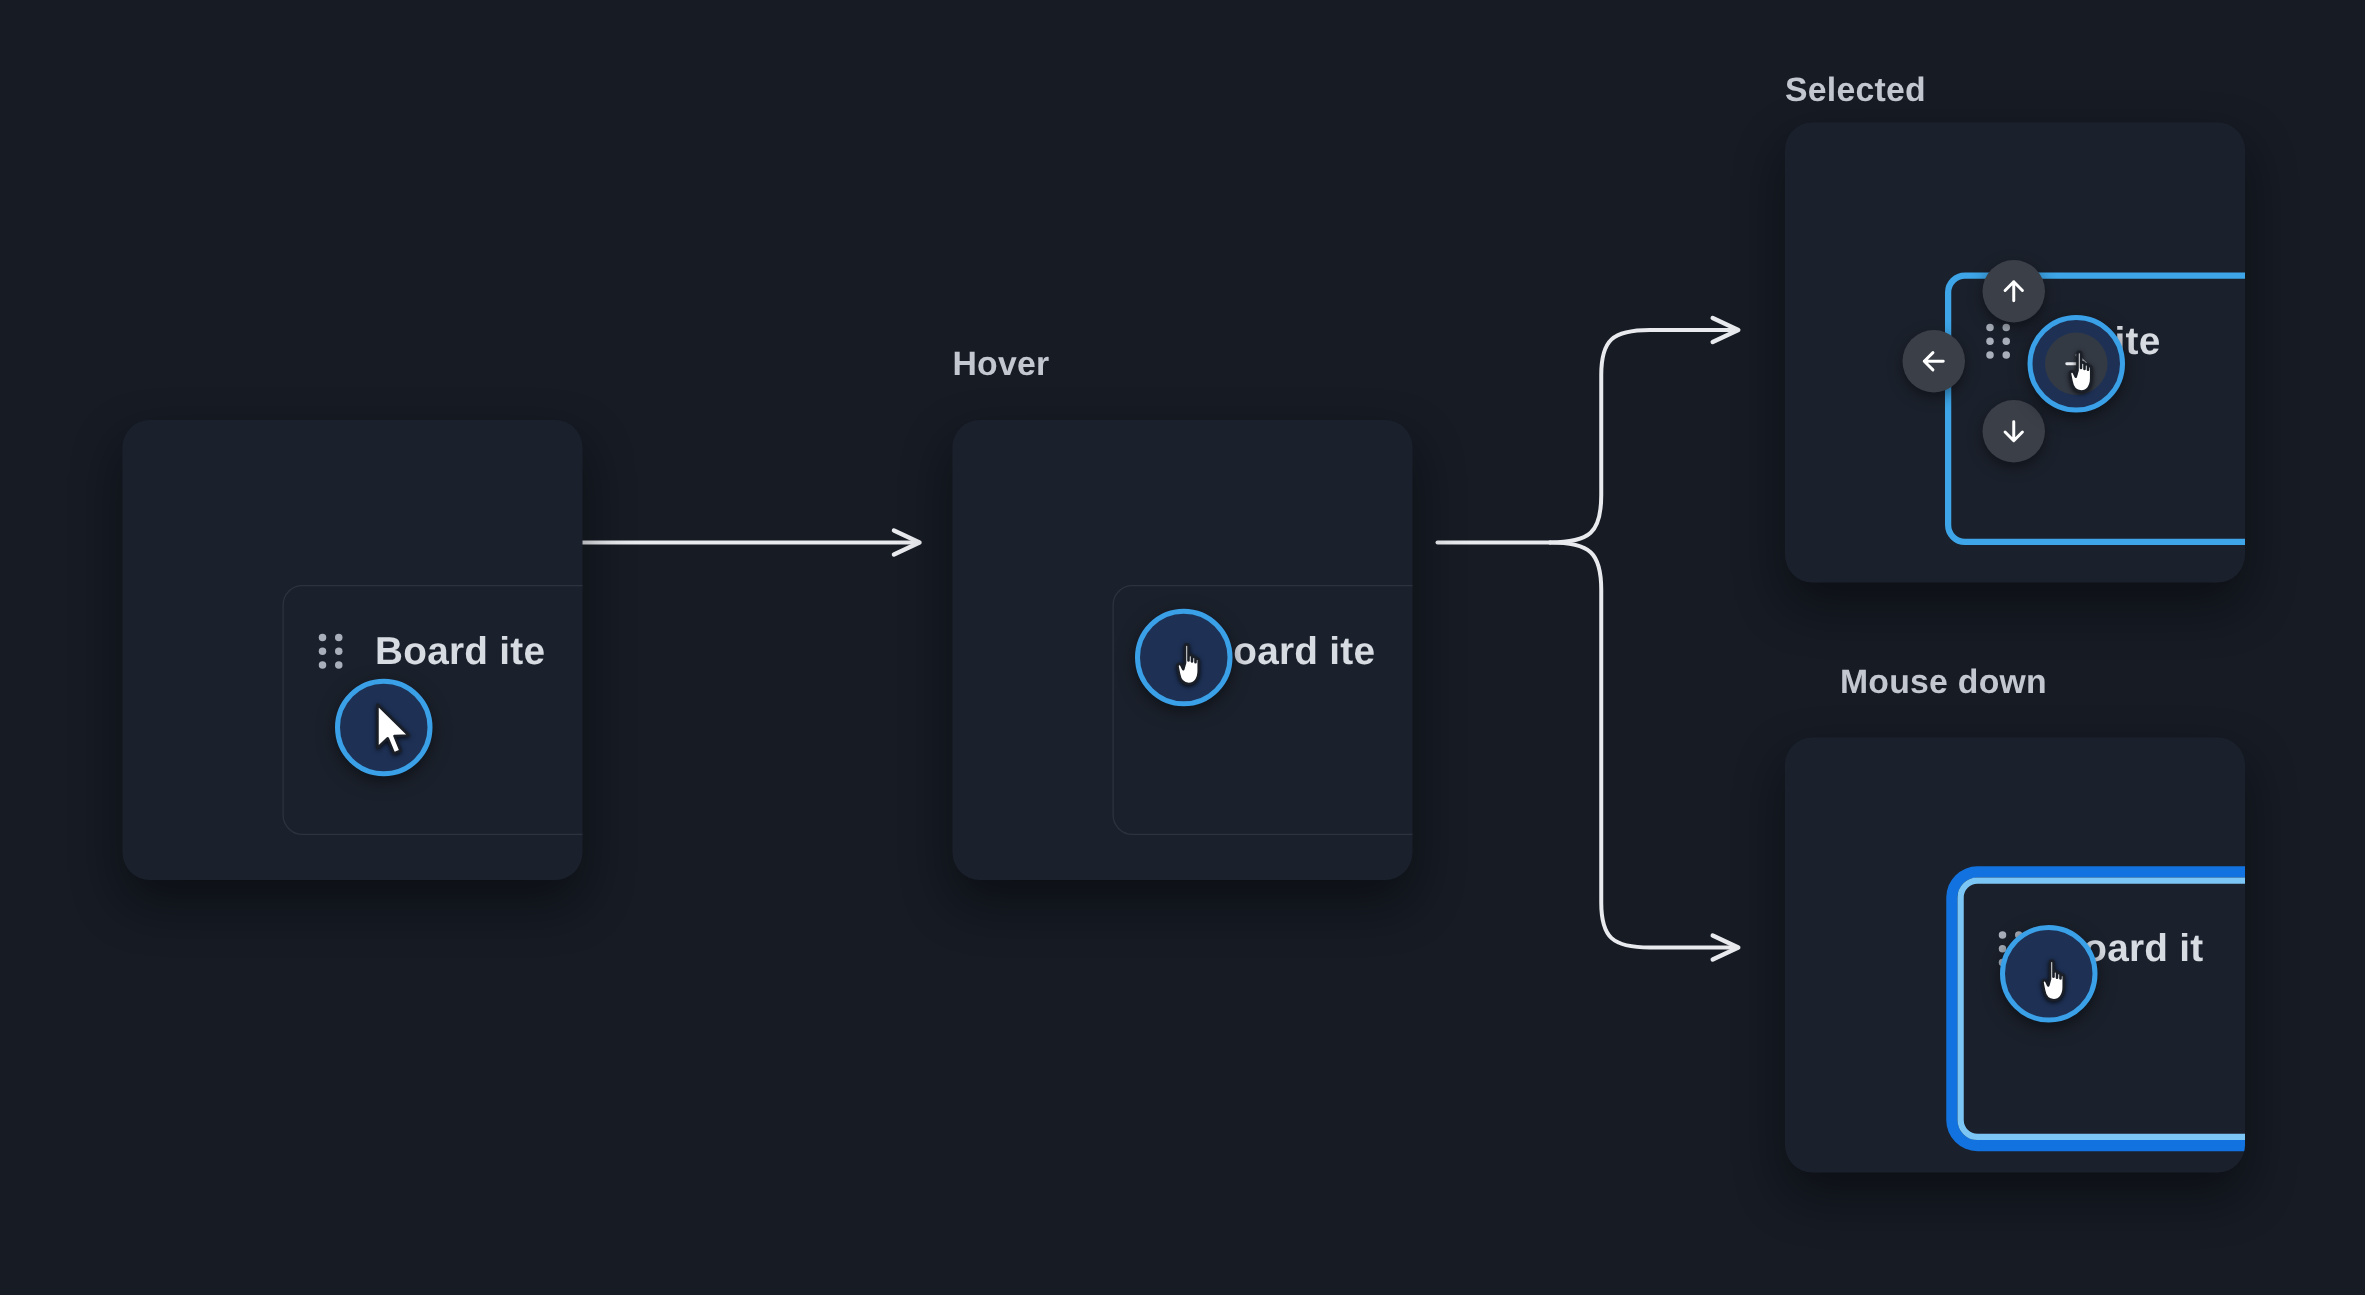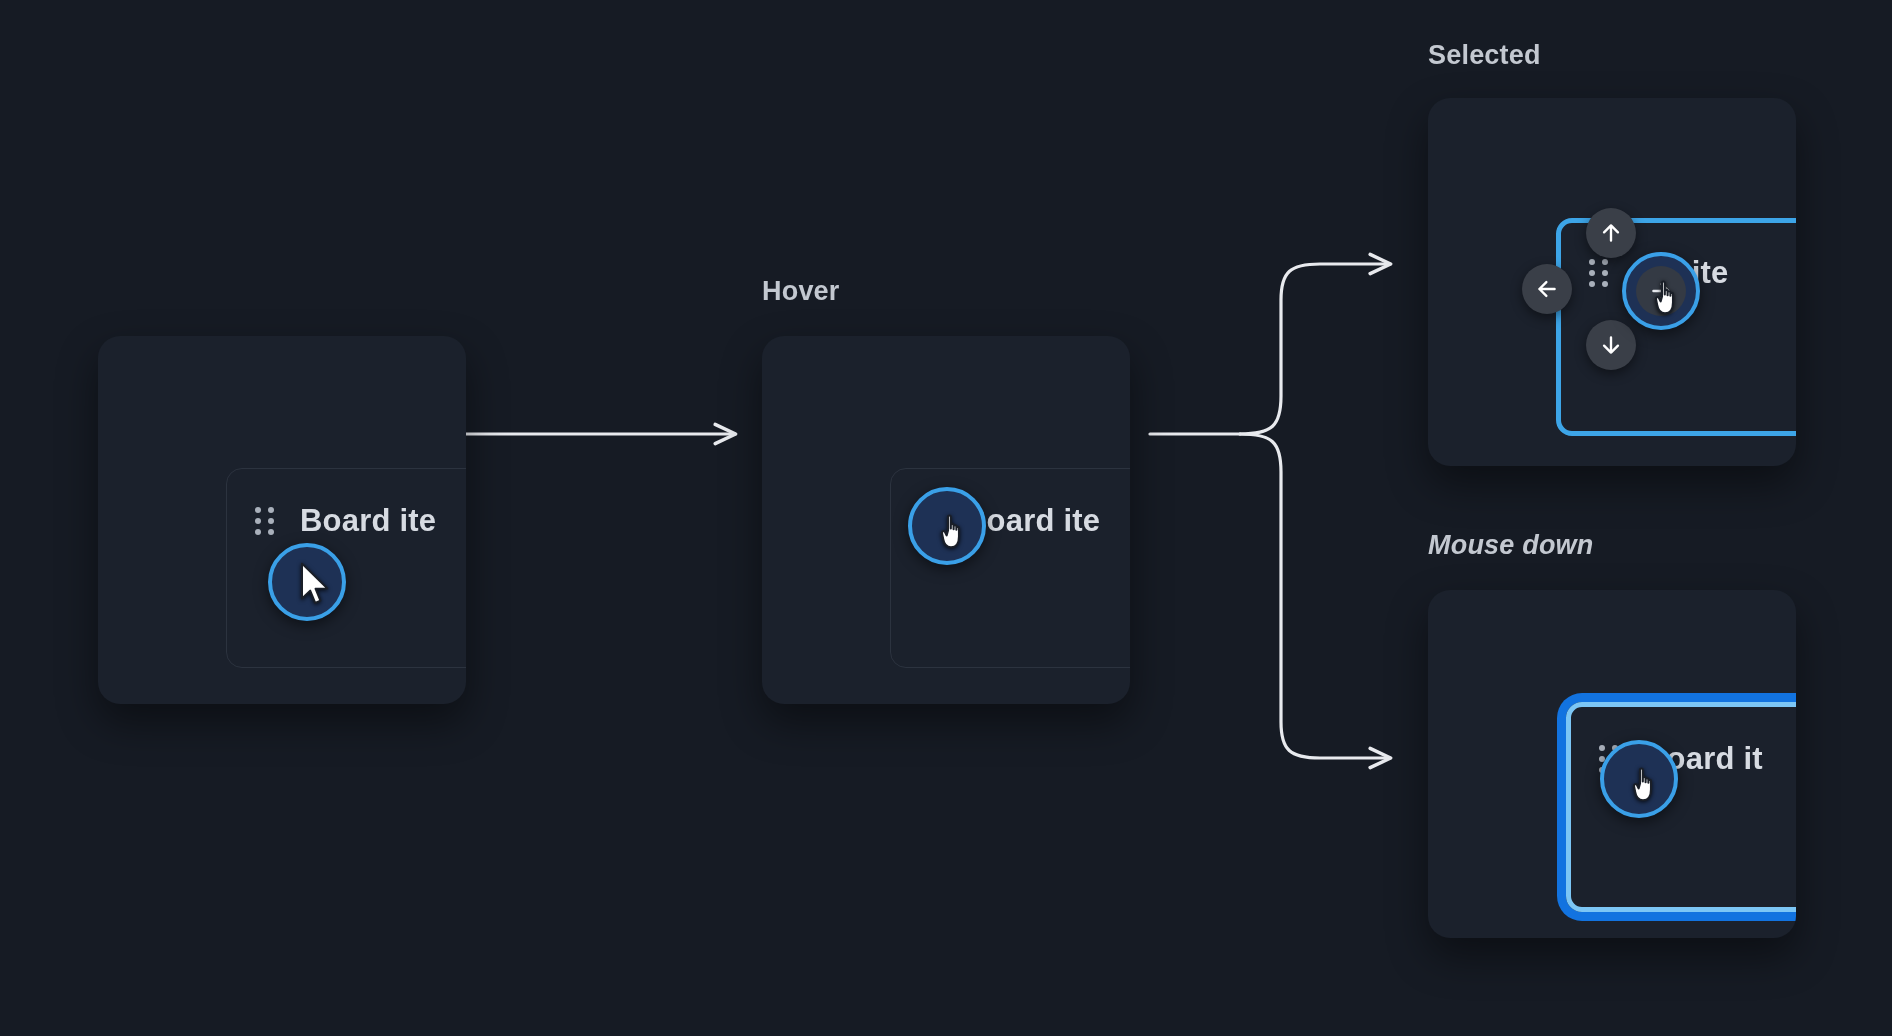--- a/index.html
+++ b/index.html
@@ -189,21 +189,21 @@
   <div class="cursor-puck" style="left:908px; top:487px;"></div>
   <svg class="cursor-glyph" style="left:938px; top:512px;" width="32" height="38" viewBox="0 0 16 19">
     <path d="M5.0,9.2 L5.0,2.4 C5.0,1.5 6.4,1.5 6.4,2.4 L6.4,8.2
              L6.4,6.6 C6.4,5.7 7.8,5.7 7.8,6.6 L7.8,8.6
              L7.8,7.3 C7.8,6.4 9.2,6.4 9.2,7.3 L9.2,8.9
              L9.2,8.0 C9.2,7.2 10.5,7.2 10.5,8.0 L10.5,12.2
              C10.5,15.6 8.9,17.6 6.5,17.6 C4.3,17.6 3.0,16.0 2.6,13.6
              L2.0,10.6 C1.8,9.6 3.1,9.1 3.5,10.0 L4.3,11.7 Z" fill="#ffffff" stroke="#1a1f28" stroke-width="1.05" stroke-linejoin="round"></path>
   </svg>
 
-  <div class="state-label" style="left:1428px; top:40px;">Selected</div>
+  <div class="state-label" style="left:1428px; top:57px;">Selected</div>
 
   <div class="panel" style="left:1428px; top:98px; width:368px; height:368px;">
     <div class="board-item selected" style="left:128px; top:120px; width:340px; height:218px; padding:0 0 0 28px; align-items:flex-start;">
       <div style="display:flex;align-items:center;gap:26px;margin-top:32px;">
         <span class="drag-handle">
           <i></i>
             <i></i>
             <i></i>
             <i></i>
             <i></i>
@@ -240,21 +240,21 @@
   </div>
   <svg class="cursor-glyph" style="left:1652px; top:278px;" width="32" height="38" viewBox="0 0 16 19">
     <path d="M5.0,9.2 L5.0,2.4 C5.0,1.5 6.4,1.5 6.4,2.4 L6.4,8.2
              L6.4,6.6 C6.4,5.7 7.8,5.7 7.8,6.6 L7.8,8.6
              L7.8,7.3 C7.8,6.4 9.2,6.4 9.2,7.3 L9.2,8.9
              L9.2,8.0 C9.2,7.2 10.5,7.2 10.5,8.0 L10.5,12.2
              C10.5,15.6 8.9,17.6 6.5,17.6 C4.3,17.6 3.0,16.0 2.6,13.6
              L2.0,10.6 C1.8,9.6 3.1,9.1 3.5,10.0 L4.3,11.7 Z" fill="#ffffff" stroke="#1a1f28" stroke-width="1.05" stroke-linejoin="round"></path>
   </svg>
 
-  <div class="state-label" style="left:1428px; top:530px;font-style:italic;">Mouse down</div>
+  <div class="state-label" style="left:1472px; top:530px;">Mouse down</div>
 
   <div class="panel" style="left:1428px; top:590px; width:368px; height:348px;">
     <div class="board-item pressed" style="left:138px; top:112px; width:330px; height:210px; padding:0 0 0 28px; align-items:flex-start;">
       <div style="display:flex;align-items:center;gap:26px;margin-top:34px;">
         <span class="drag-handle">
           <i></i>
             <i></i>
             <i></i>
             <i></i>
             <i></i>

